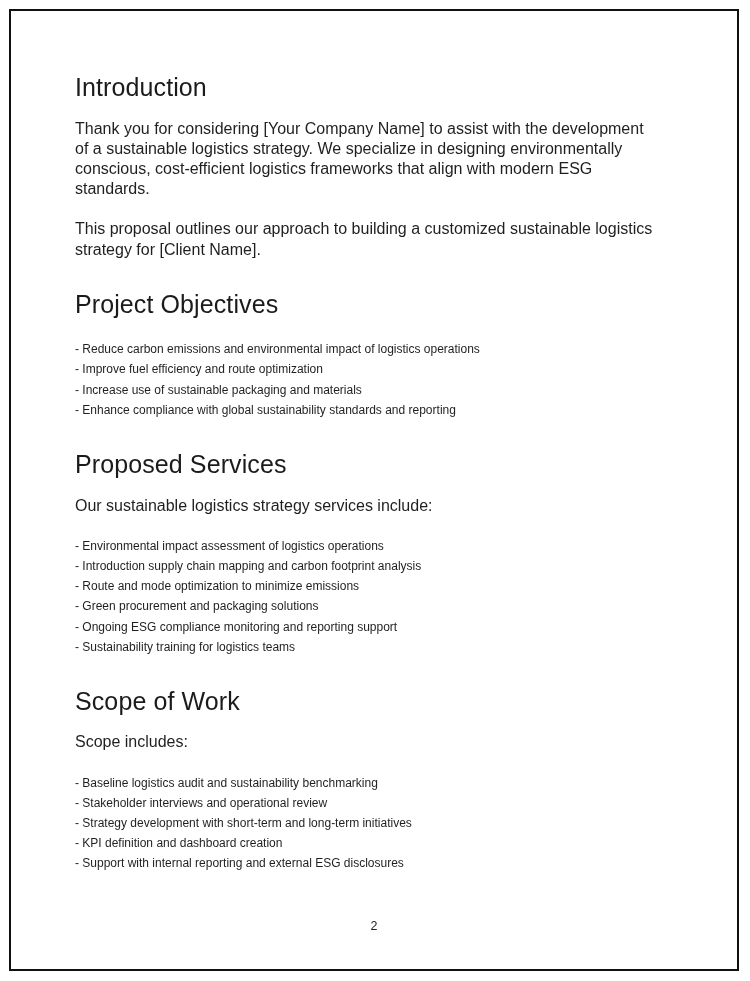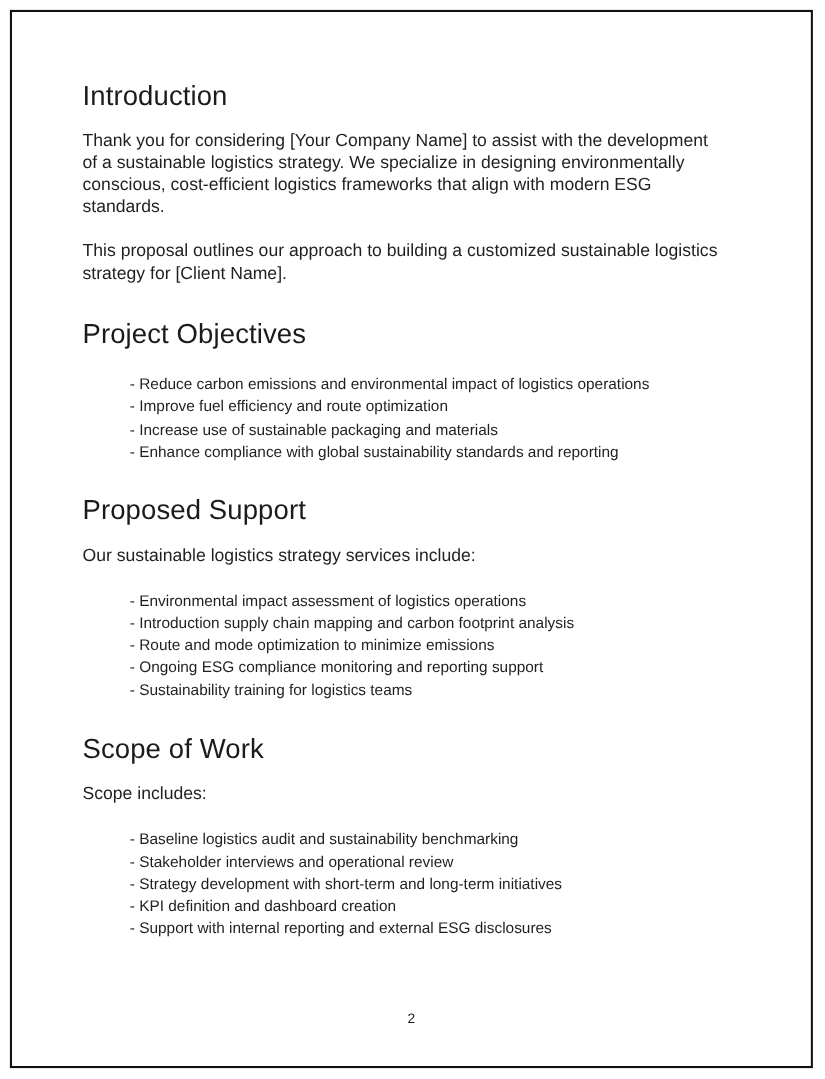--- a/index.html
+++ b/index.html
@@ -62,25 +62,24 @@
   .para.spaced {
     margin-top: 20px;
   }
   .bullet-list {
     list-style: none;
     margin: 0;
     padding: 0;
     margin-top: 20px;
   }
   .bullet-list li {
-    font-size: 14px;
+    font-size: 12px;
     line-height: 20.2px;
     color: #1f1f1f;
     white-space: nowrap;
-    margin-left: 43px;
   }
   .page-number {
     position: absolute;
     left: 0;
     right: 0;
     top: 908px;
     text-align: center;
     font-size: 12.5px;
     color: #1f1f1f;
   }
@@ -103,26 +102,27 @@
         <h1 class="section-heading">Project Objectives</h1>
         <ul class="bullet-list">
           <li>- Reduce carbon emissions and environmental impact of logistics operations</li>
           <li>- Improve fuel efficiency and route optimization</li>
           <li>- Increase use of sustainable packaging and materials</li>
           <li>- Enhance compliance with global sustainability standards and reporting</li>
         </ul>
       </div>
 
       <div class="section">
-        <h1 class="section-heading">Proposed Support</h1>
+        <h1 class="section-heading">Proposed Services</h1>
         <p class="para lead">Our sustainable logistics strategy services include:</p>
         <ul class="bullet-list">
           <li>- Environmental impact assessment of logistics operations</li>
           <li>- Introduction supply chain mapping and carbon footprint analysis</li>
           <li>- Route and mode optimization to minimize emissions</li>
+          <li>- Green procurement and packaging solutions</li>
           <li>- Ongoing ESG compliance monitoring and reporting support</li>
           <li>- Sustainability training for logistics teams</li>
         </ul>
       </div>
 
       <div class="section">
         <h1 class="section-heading">Scope of Work</h1>
         <p class="para lead">Scope includes:</p>
         <ul class="bullet-list">
           <li>- Baseline logistics audit and sustainability benchmarking</li>

